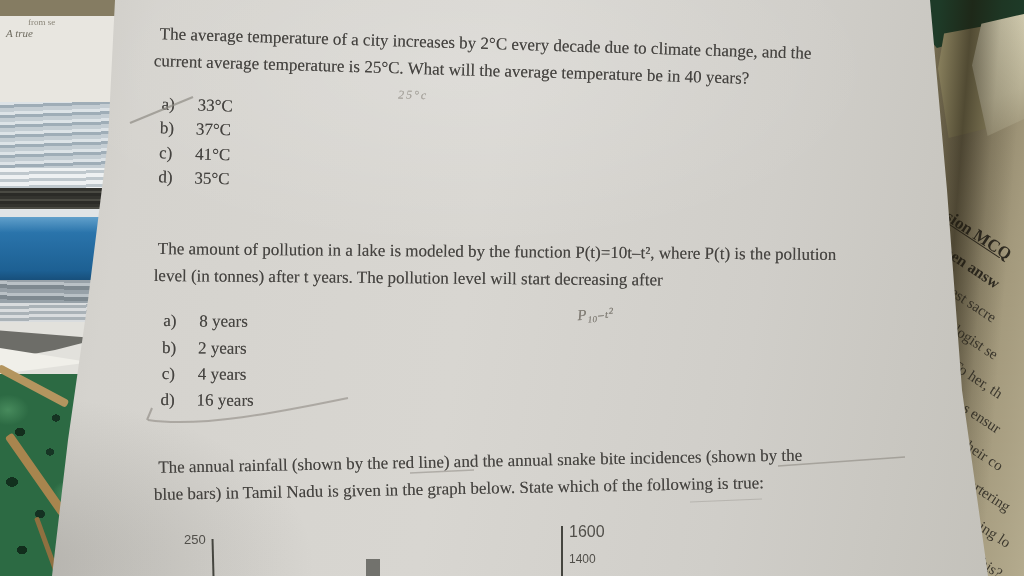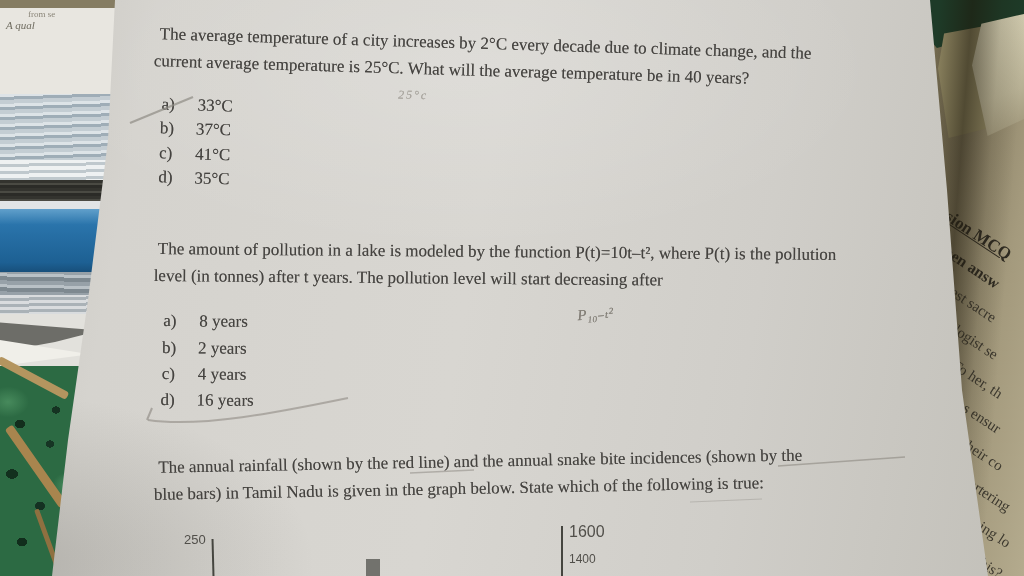--- a/index.html
+++ b/index.html
@@ -1,20 +1,20 @@
 <!DOCTYPE html>
 <html><head>
 <meta charset="utf-8">
 <style>
   html,body{margin:0;padding:0;background:#6e6750;}
   .scene{position:relative;width:1024px;height:576px;overflow:hidden;
          font-family:"Liberation Serif","DejaVu Serif",serif;background:#857c62;}
 
   
-  .left-bg{position:absolute;left:0;top:8px;width:150px;height:468px;text-align:right;}
+  .left-bg{position:absolute;left:0;top:16px;width:150px;height:468px;text-align:right;}
   .band{position:absolute;left:0;width:150px;}
   .sheet-top{top:0;height:88px;background:#e8e6e0;}
   .sheet-line1{position:absolute;left:28px;top:1px;font-size:9px;color:#8a8578;}
   .sheet-line2{position:absolute;left:6px;top:11px;font-size:11px;font-style:italic;color:#6f6c60;}
   .stripesA{top:86px;height:66px;
     background:repeating-linear-gradient(178deg,#dde3e7 0 3px,#9fadb7 3px 6px,#c4cdd3 6px 10px);}
   .stripesB{top:152px;height:20px;
     background:repeating-linear-gradient(179deg,#eef1f2 0 4px,#bfc8cd 4px 7px);}
   .darkBand{top:172px;height:21px;
     background:repeating-linear-gradient(180deg,#33332e 0 3px,#4a4a43 3px 5px,#2b2b27 5px 8px);}
@@ -95,21 +95,21 @@
   .pencil{position:absolute;inset:0;pointer-events:none;}
 </style>
 </head>
 <body>
 
 <div class="scene">
 
   <div class="left-bg">
     <div class="band sheet-top">
       <div class="sheet-line1">from se</div>
-      <div class="sheet-line2">A qual</div>
+      <div class="sheet-line2">A true</div>
     </div>
     <div class="band stripesA"></div>
     <div class="band stripesB"></div>
     <div class="band darkBand"></div>
     <div class="band lightBand"></div>
     <div class="band blueBook"></div>
     <div class="band grayBand"></div>
     <div class="band stripesC"></div>
     <div class="band wedges">
       <div class="darkTri"></div>

